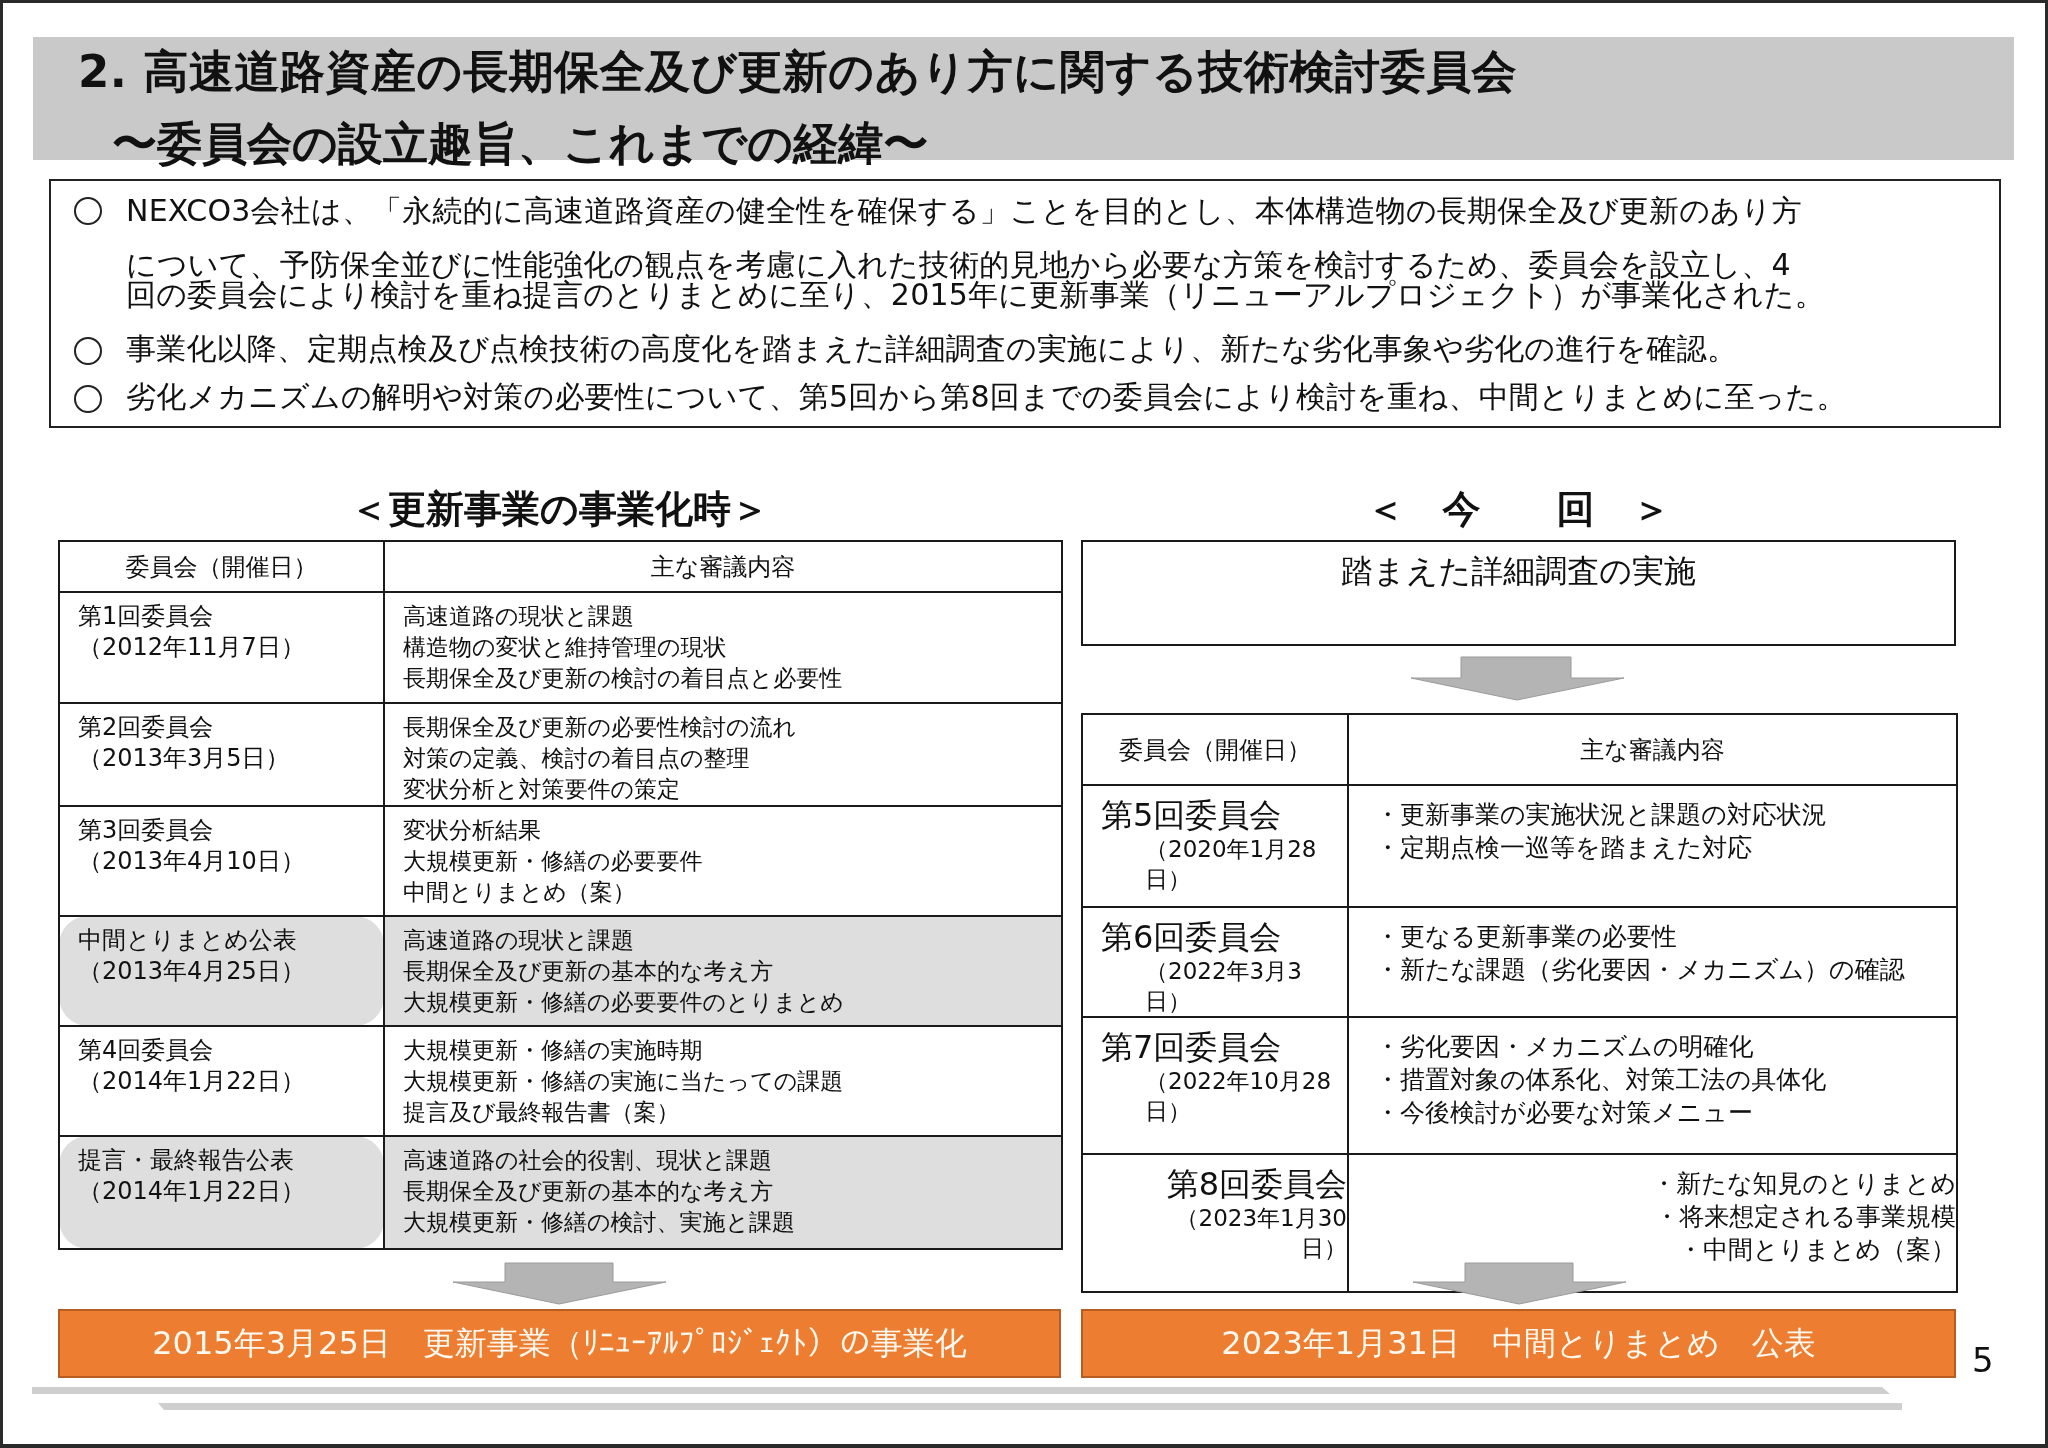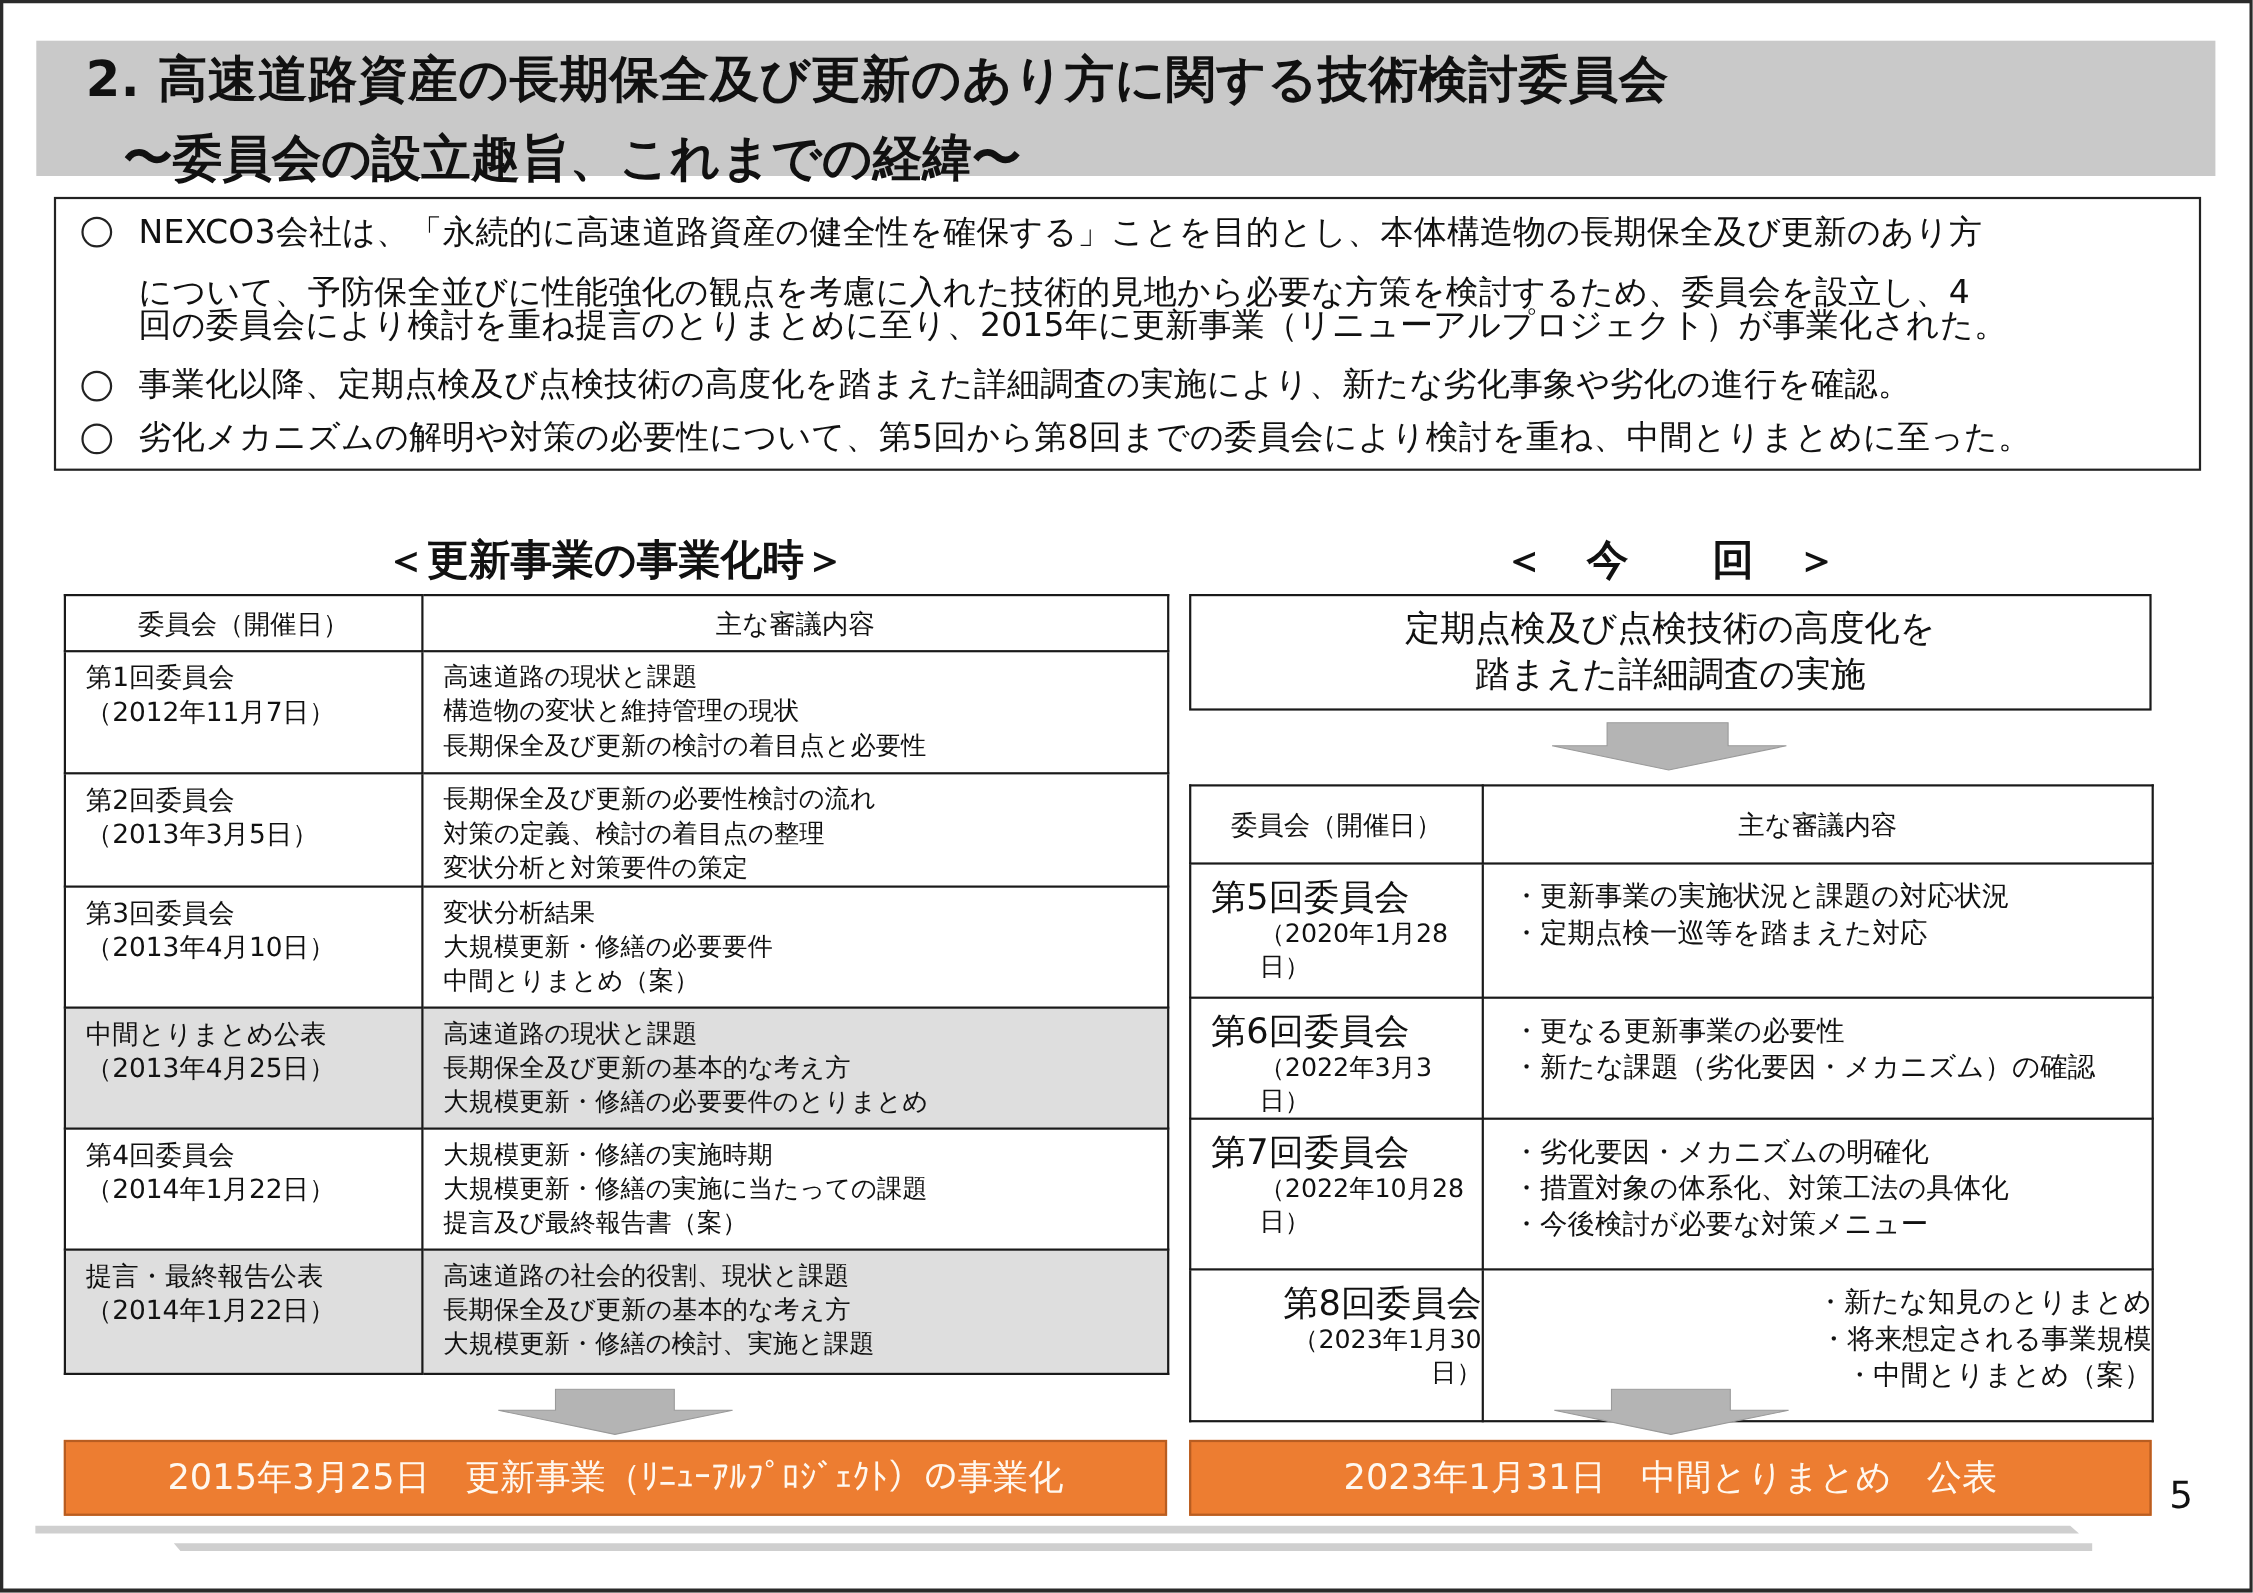--- a/index.html
+++ b/index.html
@@ -14,21 +14,21 @@
 
   .intro-box { position: absolute; left: 49px; top: 179px; width: 1952px; height: 249px; border: 2px solid #222; }
   .bullet-mark { position: absolute; left: 23px; width: 28px; height: 28px; border: 2px solid #222; border-radius: 50%; }
   .intro-line { position: absolute; left: 75px; font-size: 30px; white-space: nowrap; letter-spacing: 0.2px; }
 
   .section-title { position: absolute; font-size: 38px; font-weight: bold; white-space: nowrap; text-align: center; }
 
   table.grid { position: absolute; border-collapse: collapse; table-layout: fixed; }
   table.grid td, table.grid th { border: 2.5px solid #1a1a1a; vertical-align: top; }
   table.grid th { font-weight: normal; font-size: 24px; vertical-align: middle; text-align: center; }
-  .cell-date { padding: 8px 0 0 18px; font-size: 24px; line-height: 31px; }
+  .cell-date { padding: 8px 0 0 18px; font-size: 24px; line-height: 31px; border-radius: 29px; }
   .cell-topics { padding: 8px 0 0 18px; font-size: 23px; line-height: 31px; }
   tr.shaded td { background: #dedede; }
   .topic { display: block; white-space: nowrap; }
 
   .current-box { position: absolute; left: 1081px; top: 540px; width: 875px; height: 106px; border: 2.5px solid #1a1a1a; text-align: center; font-size: 32px; line-height: 42px; padding-top: 8px; }
 
   .right-table .cell-date { padding: 10px 0 0 18px; }
   .right-table .meeting-name { font-size: 32px; line-height: 38px; display: block; }
   .right-table .meeting-date { font-size: 23px; line-height: 30px; display: block; margin-left: 44px; }
   .right-table .cell-topics { padding: 12px 0 0 26px; font-size: 25px; line-height: 33px; }
@@ -148,21 +148,20 @@
 
 <svg class="arrow" style="left:450px; top:1262px;" width="220" height="44" viewBox="0 0 220 44">
   <polygon points="55,1 163,1 163,20 216,20 109,42 3,20 55,20" fill="#b4b4b4" stroke="#9a9a9a" stroke-width="1"></polygon>
 </svg>
 
 <div class="orange-bar" style="left:58px; width:1003px;">2015年3月25日　更新事業（ﾘﾆｭｰｱﾙﾌﾟﾛｼﾞｪｸﾄ）の事業化</div>
 
 <div class="section-title" style="left:1081px; top:484px; width:875px;">＜　今　　回　＞</div>
 
 <div class="current-box">
-  <div>定期点検及び点検技術の高度化を</div>
   <div>踏まえた詳細調査の実施</div>
 </div>
 
 <svg class="arrow" style="left:1408px; top:656px;" width="220" height="46" viewBox="0 0 220 46">
   <polygon points="53,1 163,1 163,22 216,22 109,44 3,22 53,22" fill="#b4b4b4" stroke="#9a9a9a" stroke-width="1"></polygon>
 </svg>
 
 <table class="grid right-table" style="left:1081px; top:713px; width:875px;">
   <colgroup>
       <col style="width:266px">

